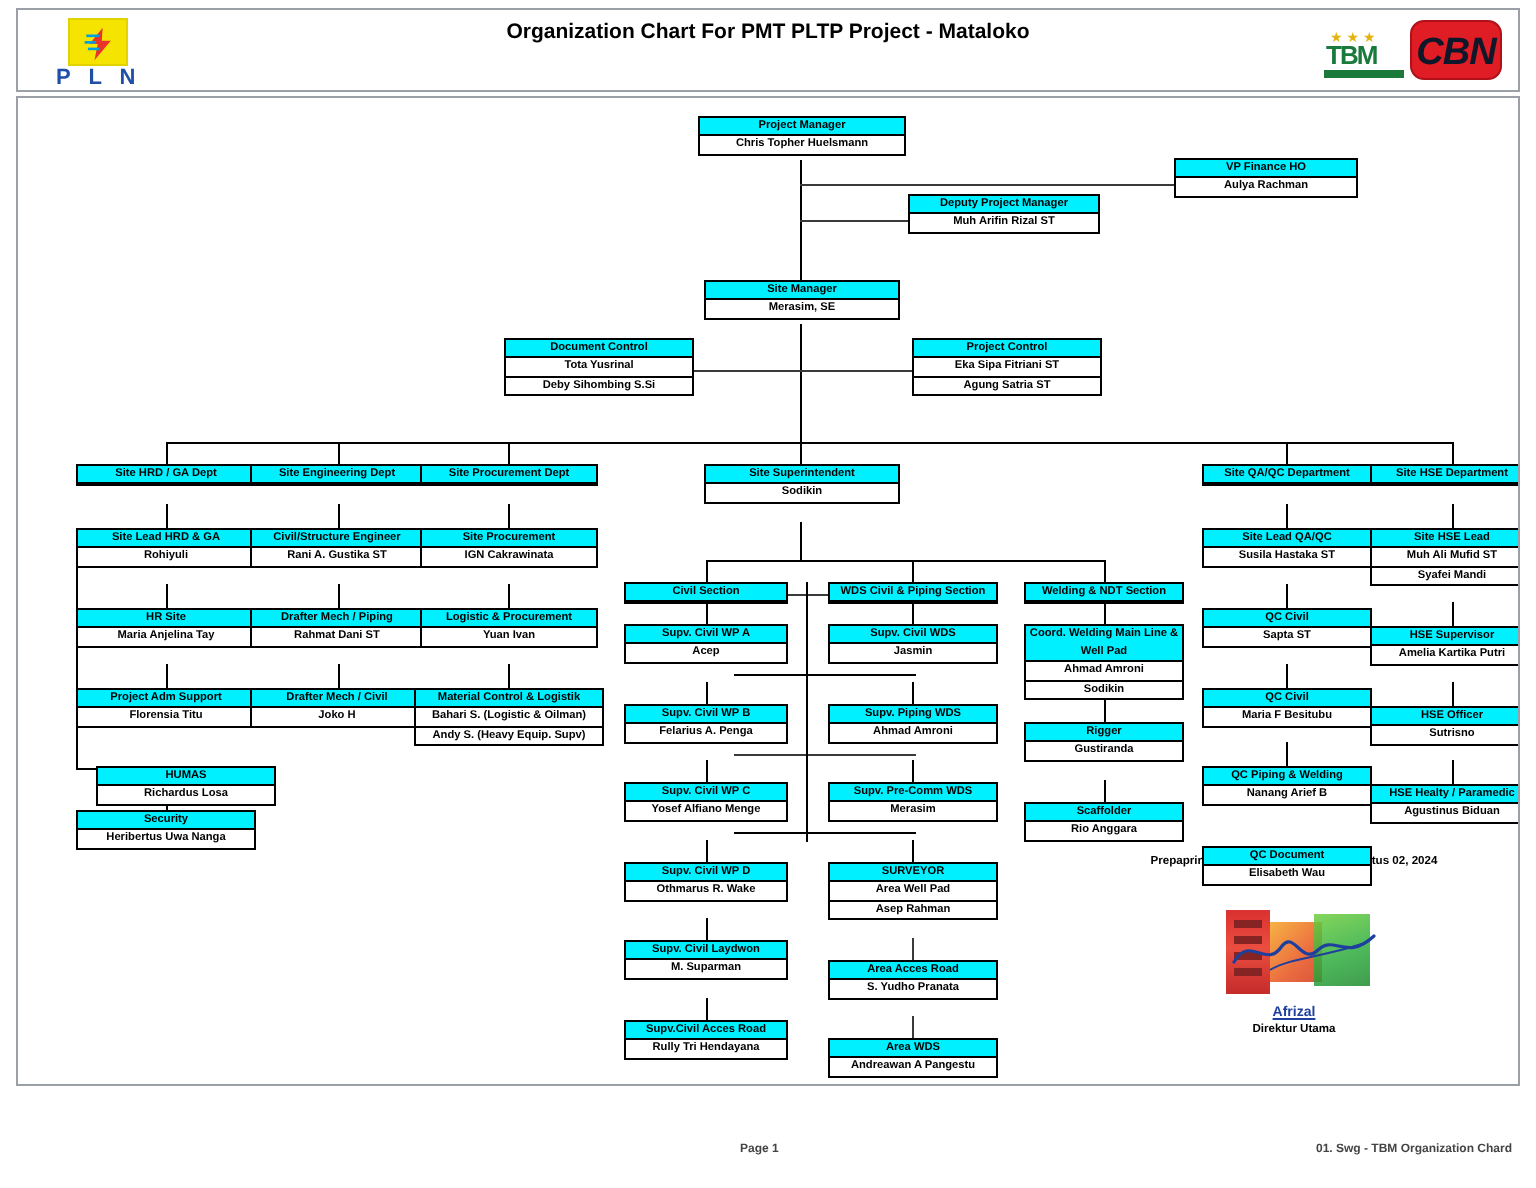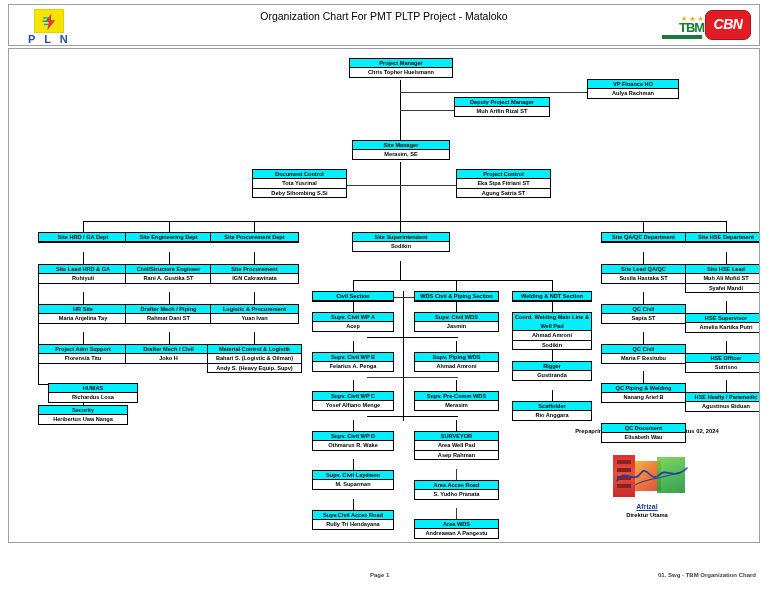--- a/index.html
+++ b/index.html
@@ -24,21 +24,21 @@
     border: 1px solid #9aa0a6;
     background: #ffffff;
   }
   .title-wrap {
     position: absolute;
     left: 90px; top: 4px;
     width: 570px;
     text-align: center;
   }
   .title-line1 {
-    font-size: 10.5px; font-weight: normal; color: #000;
+    font-size: 10.5px; font-weight: bold; color: #000;
     line-height: 15px; white-space: nowrap;
   }
   .title-line2 {
     font-size: 10.5px; font-weight: bold; color: #000;
     line-height: 15px; white-space: nowrap;
   }
   
   .pln-logo {
     position: absolute; left: 14px; top: 3px;
     width: 62px; height: 38px;
@@ -57,21 +57,21 @@
     position: absolute; left: 5px; top: 25px;
     font-size: 11px; font-weight: bold; letter-spacing: 3px;
     color: #1f4fa8;
   }
   
   .tbm-logo {
     position: absolute; right: 56px; top: 5px;
     width: 42px; height: 32px;
   }
   .tbm-box {
-    position: absolute; left: 16px; top: 5px; width: 42px; height: 22px;
+    position: absolute; left: 0; top: 5px; width: 42px; height: 22px;
     background: #ffffff;
   }
   .tbm-word {
     position: absolute; left: 2px; top: 5px;
     font-size: 13px; font-weight: bold; color: #1a7a3c;
     letter-spacing: -1px;
   }
   .tbm-stars {
     position: absolute; left: 4px; top: 0px;
     font-size: 7px; color: #e3b410; letter-spacing: 2px;
@@ -82,22 +82,22 @@
   }
   .cbn-logo {
     position: absolute; right: 8px; top: 5px;
     width: 46px; height: 30px;
     border-radius: 7px;
     background: #e01c24;
     border: 1.5px solid #b01018;
   }
   .cbn-word {
     position: absolute; left: 0; top: 5px; width: 100%;
-    text-align: center; font-size: 14px; font-weight: bold;
-    font-style: italic; color: #ffffff; letter-spacing: -0.5px;
+    text-align: center; font-size: 19px; font-weight: bold;
+    font-style: italic; color: #0f172a; letter-spacing: -0.5px;
   }
 
   
   .chart-frame {
     position: absolute;
     left: 8px; top: 48px;
     width: 752px; height: 495px;
     border: 1px solid #9aa0a6;
     background: #ffffff;
     overflow: hidden;

